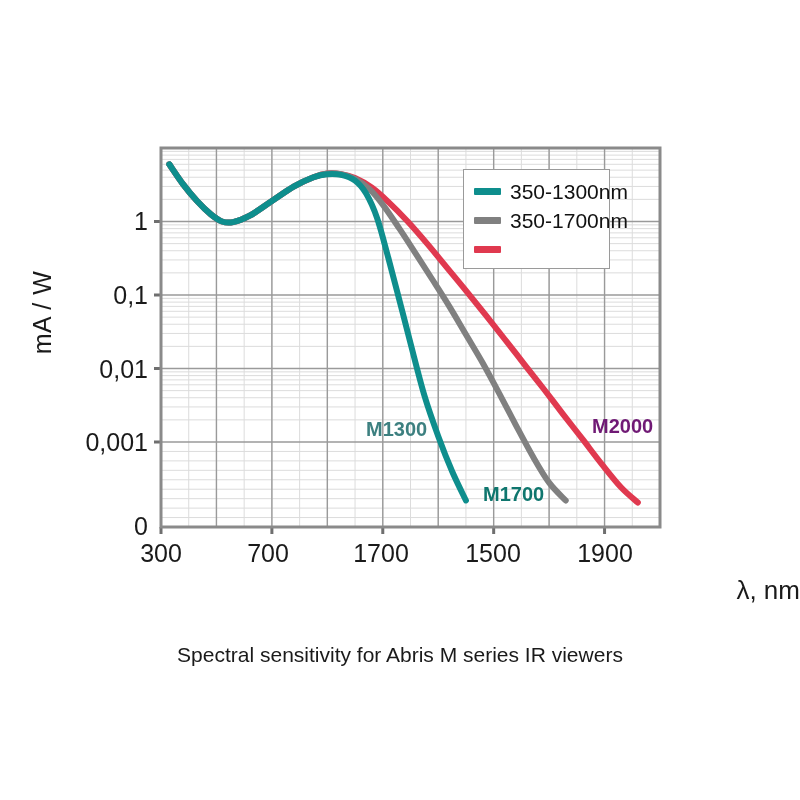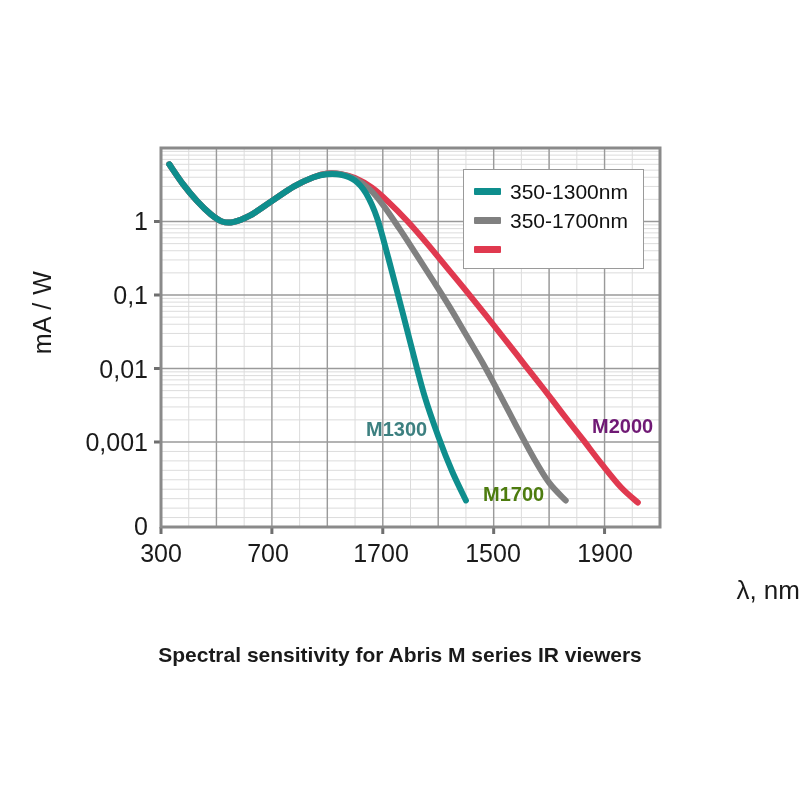--- a/index.html
+++ b/index.html
@@ -65,27 +65,26 @@
     font-size: 26px;
   }
   .caption-text {
     position: absolute;
     top: 643px;
     left: 0;
     width: 800px;
     text-align: center;
     font-size: 21px;
     color: #1a1a1a;
-    font-weight: bold;
   }
   .legend-box {
     position: absolute;
     left: 463px;
     top: 169px;
-    width: 181px;
+    width: 147px;
     height: 100px;
     background: #ffffff;
     border: 1px solid #9a9a9a;
     box-sizing: border-box;
     padding: 7px 0 0 0;
   }
   .legend-row {
     display: flex;
     align-items: center;
     height: 29px;
@@ -222,21 +221,21 @@
         <clipPath id="plotclip">
           <rect x="162" y="149" width="497" height="377"></rect>
         </clipPath>
       </defs>
       <path d="M 169.32 164.31 C 171.63 167.65, 178.56 178.25, 183.18 184.37 C 187.80 190.49, 192.42 196.01, 197.04 201.01 C 201.66 206.01, 206.74 210.96, 210.90 214.38 C 215.06 217.79, 218.29 220.21, 221.99 221.50 C 225.69 222.79, 228.46 223.11, 233.08 222.14 C 237.70 221.17, 243.24 219.20, 249.71 215.68 C 256.18 212.16, 264.50 205.89, 271.89 201.01 C 279.28 196.14, 287.14 190.39, 294.07 186.43 C 301.00 182.47, 307.93 179.41, 313.47 177.25 C 319.02 175.09, 322.71 174.00, 327.33 173.49 C 331.95 172.98, 336.57 173.44, 341.19 174.21 C 345.81 174.97, 349.97 175.84, 355.06 178.06 C 360.14 180.27, 366.14 183.55, 371.69 187.51 C 377.23 191.48, 382.32 196.20, 388.32 201.86 C 394.33 207.53, 401.26 214.54, 407.73 221.50 C 414.20 228.46, 420.66 236.03, 427.13 243.63 C 433.60 251.22, 440.07 259.24, 446.54 267.05 C 453.01 274.87, 459.48 282.60, 465.94 290.54 C 472.41 298.47, 478.88 306.55, 485.35 314.67 C 491.82 322.79, 498.29 331.02, 504.76 339.25 C 511.22 347.48, 517.69 355.79, 524.16 364.04 C 530.63 372.29, 537.10 380.43, 543.57 388.77 C 550.04 397.10, 556.50 405.69, 562.97 414.05 C 569.44 422.42, 575.91 430.61, 582.38 438.96 C 588.85 447.30, 595.31 456.03, 601.78 464.13 C 608.25 472.23, 615.18 481.15, 621.19 487.55 C 627.20 493.96, 635.05 500.06, 637.82 502.56" fill="none" stroke="#e0394f" stroke-width="6" stroke-linecap="round" stroke-linejoin="round" clip-path="url(#plotclip)"></path>
       <path d="M 169.32 164.31 C 171.63 167.65, 178.56 178.25, 183.18 184.37 C 187.80 190.49, 192.42 196.01, 197.04 201.01 C 201.66 206.01, 206.74 210.96, 210.90 214.38 C 215.06 217.79, 218.29 220.21, 221.99 221.50 C 225.69 222.79, 228.46 223.11, 233.08 222.14 C 237.70 221.17, 243.24 219.20, 249.71 215.68 C 256.18 212.16, 264.50 205.89, 271.89 201.01 C 279.28 196.14, 287.14 190.39, 294.07 186.43 C 301.00 182.47, 307.93 179.41, 313.47 177.25 C 319.02 175.09, 322.71 174.00, 327.33 173.49 C 331.95 172.98, 336.57 173.31, 341.19 174.21 C 345.81 175.11, 350.44 176.48, 355.06 178.89 C 359.68 181.29, 364.30 184.35, 368.92 188.63 C 373.54 192.91, 377.70 197.90, 382.78 204.56 C 387.86 211.23, 393.87 220.36, 399.41 228.62 C 404.96 236.88, 410.50 245.55, 416.04 254.11 C 421.59 262.67, 427.13 271.28, 432.68 280.00 C 438.22 288.71, 443.77 297.30, 449.31 306.39 C 454.86 315.47, 460.40 325.13, 465.94 334.51 C 471.49 343.90, 477.03 352.88, 482.58 362.68 C 488.12 372.48, 493.67 382.89, 499.21 393.29 C 504.76 403.68, 510.30 414.65, 515.84 425.06 C 521.39 435.47, 526.93 446.16, 532.48 455.75 C 538.02 465.35, 543.57 475.18, 549.11 482.63 C 554.66 490.09, 562.97 497.52, 565.74 500.50" fill="none" stroke="#808080" stroke-width="6" stroke-linecap="round" stroke-linejoin="round" clip-path="url(#plotclip)"></path>
       <path d="M 169.32 164.31 C 171.63 167.65, 178.56 178.25, 183.18 184.37 C 187.80 190.49, 192.42 196.01, 197.04 201.01 C 201.66 206.01, 206.74 210.96, 210.90 214.38 C 215.06 217.79, 218.29 220.21, 221.99 221.50 C 225.69 222.79, 228.46 223.11, 233.08 222.14 C 237.70 221.17, 243.24 219.20, 249.71 215.68 C 256.18 212.16, 264.50 205.89, 271.89 201.01 C 279.28 196.14, 287.14 190.39, 294.07 186.43 C 301.00 182.47, 307.93 179.29, 313.47 177.25 C 319.02 175.21, 322.71 174.59, 327.33 174.21 C 331.95 173.82, 336.57 173.87, 341.19 174.94 C 345.81 176.01, 350.90 177.51, 355.06 180.61 C 359.21 183.71, 362.45 187.25, 366.14 193.55 C 369.84 199.86, 373.54 207.74, 377.23 218.46 C 380.93 229.18, 384.63 244.25, 388.32 257.87 C 392.02 271.49, 395.71 285.94, 399.41 300.19 C 403.11 314.43, 406.34 327.46, 410.50 343.33 C 414.66 359.21, 419.74 379.97, 424.36 395.44 C 428.98 410.91, 433.60 423.55, 438.22 436.18 C 442.84 448.81, 447.46 460.53, 452.08 471.25 C 456.70 481.97, 463.63 495.62, 465.94 500.50" fill="none" stroke="#0e8e8d" stroke-width="6" stroke-linecap="round" stroke-linejoin="round" clip-path="url(#plotclip)"></path>
     </svg>
 
   <div class="curve-annot" style="left: 338px; top: 418px; color: rgb(61, 128, 128);">M1300</div>
-  <div class="curve-annot" style="left: 455px; top: 483px; color: #4d7c0f;">M1700</div>
+  <div class="curve-annot" style="left: 455px; top: 483px; color: #0f766e;">M1700</div>
   <div class="curve-annot" style="left: 564px; top: 415px; color: #701a75;">M2000</div>
 
   <div class="legend-box">
     <div class="legend-row">
       <div class="legend-swatch" style="background: rgb(14, 142, 141);"></div>
       <div class="legend-label">350-1300nm</div>
     </div>
     <div class="legend-row">
       <div class="legend-swatch" style="background: rgb(128, 128, 128);"></div>
       <div class="legend-label">350-1700nm</div>

